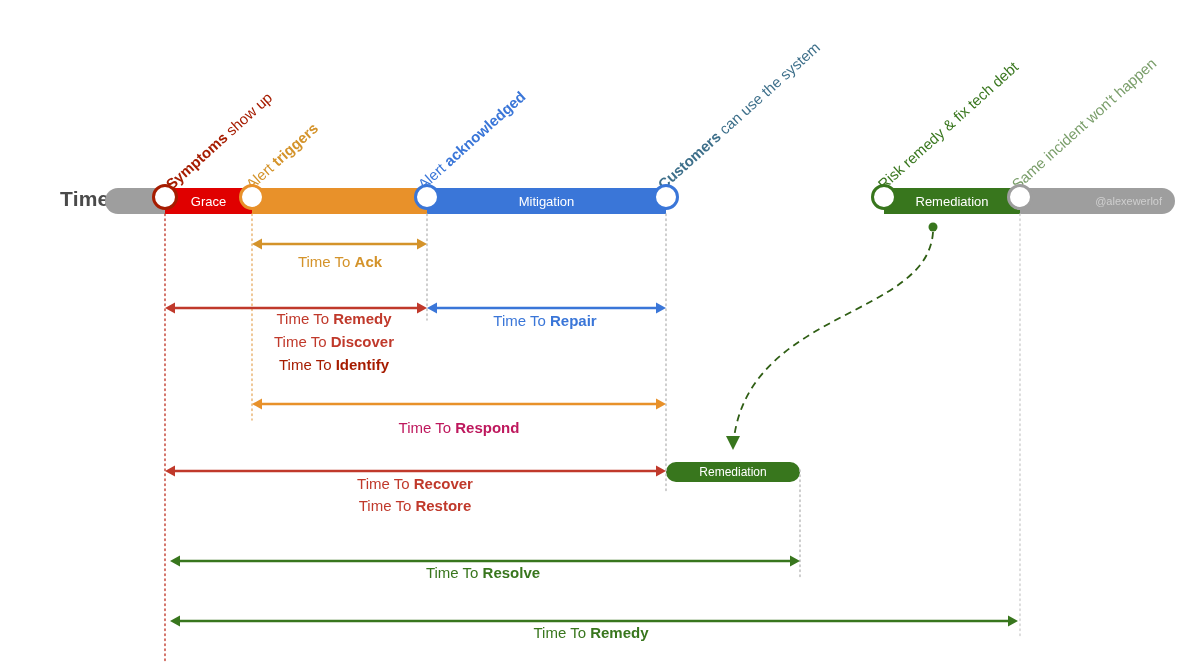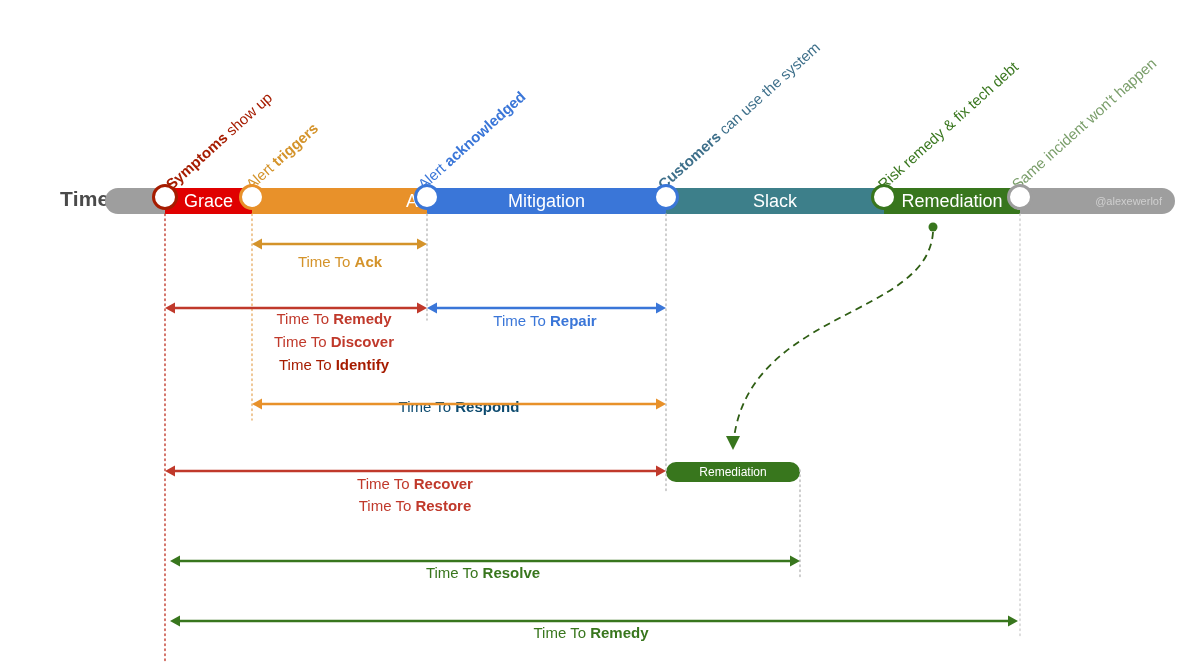--- a/index.html
+++ b/index.html
@@ -17,21 +17,21 @@
     font-size:21px;font-weight:bold;color:#4a4a4a;
     letter-spacing:.2px;
     margin-left:32px;
   }
 
   
   .bar-wrap{position:absolute;left:105px;top:188px;height:26px;width:1070px;}
   .seg{
     position:absolute;top:0;height:26px;
     display:flex;align-items:center;justify-content:center;
-    color:#ffffff;font-size:18px;white-space:nowrap;
+    color:#ffffff;font-size:13px;white-space:nowrap;
   }
   .seg.round-l{border-top-left-radius:13px;border-bottom-left-radius:13px;}
   .seg.round-r{border-top-right-radius:13px;border-bottom-right-radius:13px;}
   .seg-watermark{color:#cfcfcf;font-size:11px;}
 
   .marker{
     position:absolute;top:184px;width:26px;height:26px;border-radius:50%;
     background:#ffffff;box-sizing:border-box;border-width:3px;border-style:solid;
   }
 
@@ -64,23 +64,20 @@
   <div class="timeline-label">Timeline</div>
 
   <div class="bar-wrap">
       <div class="seg round-l" style="left: 0px; width: 60px; background: rgb(158, 158, 158);"></div>
       <div class="seg" style="left: 60px; width: 87px; background: rgb(224, 0, 0);">
         <span>Grace</span>
       </div>
       <div class="seg" style="left: 147px; width: 414px; background: rgb(232, 145, 42);">
         <span>Alert pending</span>
       </div>
-      <div class="seg" style="left: 561px; width: 218px; background: rgb(61, 127, 138);">
-        <span>Slack</span>
-      </div>
       <div class="seg" style="left: 779px; width: 136px; background: rgb(56, 118, 29);">
         <span>Remediation</span>
       </div>
       <div class="seg round-r" style="left: 915px; width: 155px; background: rgb(158, 158, 158);"></div>
       <div class="seg" style="left: 322px; width: 239px; background: rgb(58, 118, 216);">
         <span>Mitigation</span>
       </div>
       <div class="seg seg-watermark" style="left: 915px; width: 150px; background: transparent; justify-content: flex-end; padding-right: 8px; box-sizing: border-box;">@alexewerlof</div>
     </div>
 
@@ -92,21 +89,21 @@
       <div class="evt" style="left: 880px; top: 178px; color: rgb(56, 118, 29);"><span>Risk remedy &amp; fix tech debt</span></div>
       <div class="evt" style="left: 1014px; top: 178px; color: rgb(122, 158, 106);"><span>Same incident won't happen</span></div>
     </div>
 
   <div id="measures-layer">
       <div class="metric" style="left: 340px; top: 253px; color: rgb(212, 147, 42);"><span>Time To </span><b>Ack</b></div>
       <div class="metric" style="left: 334px; top: 310px; color: rgb(192, 57, 43);"><span>Time To </span><b>Remedy</b></div>
       <div class="metric" style="left: 334px; top: 333px; color: rgb(192, 57, 43);"><span>Time To </span><b>Discover</b></div>
       <div class="metric" style="left: 334px; top: 356px; color: rgb(166, 28, 0);"><span>Time To </span><b>Identify</b></div>
       <div class="metric" style="left: 545px; top: 312px; color: rgb(58, 118, 216);"><span>Time To </span><b>Repair</b></div>
-      <div class="metric" style="left: 459px; top: 398px; color: #0c4a6e;"><span>Time To </span><b>Respond</b></div>
+      <div class="metric" style="left: 459px; top: 419px; color: #be185d;"><span>Time To </span><b>Respond</b></div>
       <div class="metric" style="left: 415px; top: 475px; color: rgb(192, 57, 43);"><span>Time To </span><b>Recover</b></div>
       <div class="metric" style="left: 415px; top: 497px; color: rgb(192, 57, 43);"><span>Time To </span><b>Restore</b></div>
       <div class="metric" style="left: 483px; top: 564px; color: rgb(56, 118, 29);"><span>Time To </span><b>Resolve</b></div>
       <div class="metric" style="left: 591px; top: 624px; color: rgb(56, 118, 29);"><span>Time To </span><b>Remedy</b></div>
     </div>
 
   <div class="pill" style="left: 666px; top: 462px; width: 134px; background: rgb(56, 118, 29);">
     <span>Remediation</span>
   </div>
 

